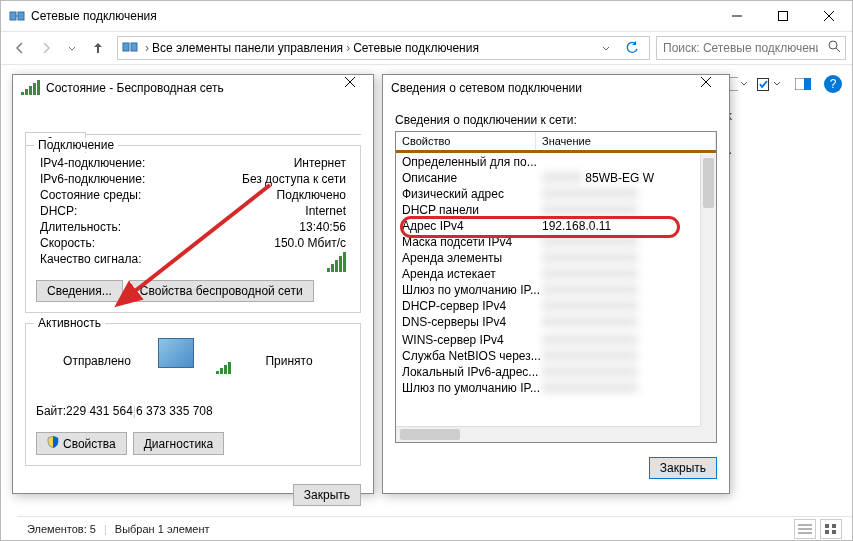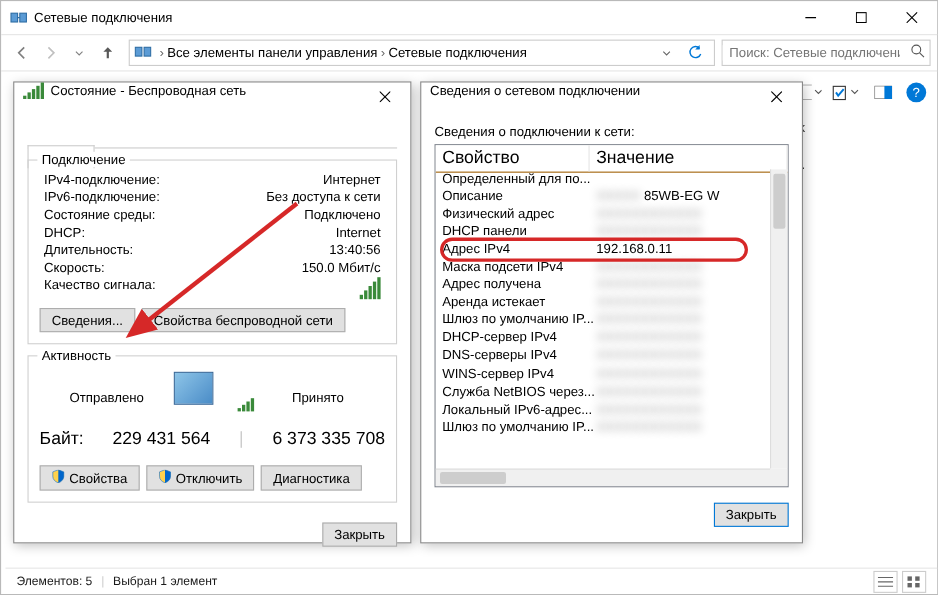--- a/index.html
+++ b/index.html
@@ -14,53 +14,53 @@
 .nav-btn{width:26px;height:26px;display:flex;align-items:center;justify-content:center;color:#808080;border-radius:2px}
 .nav-btn.enabled{color:#585858}
 .address-box{flex:1;height:24px;border:1px solid #ccc;margin:0 6px;display:flex;align-items:center;padding:0 4px;background:#fff}
 .address-box .ai{margin-right:4px}
 .crumb{display:flex;align-items:center;cursor:default}
 .crumb .chev{margin:0 3px;color:#666}
 .search-box{width:190px;height:24px;border:1px solid #ccc;display:flex;align-items:center;background:#fff}
 .search-box input{border:none;outline:none;flex:1;padding:0 6px;font-size:12px;color:#555}
 .search-box .search-icon{width:22px;text-align:center;color:#555}
 .ribbon-right{position:absolute;right:10px;top:72px;display:flex;align-items:center;gap:8px}
-.status-bar{position:absolute;bottom:0;left:4px;right:0;height:24px;border-top:1px solid #e5e5e5;display:flex;align-items:center;padding:0 10px;font-size:11px;color:#1a1a1a}
+.status-bar{position:absolute;bottom:0;left:16px;right:0;height:24px;border-top:1px solid #e5e5e5;display:flex;align-items:center;padding:0 10px;font-size:11px;color:#1a1a1a}
 .status-bar .sep{margin:0 8px;color:#ccc}
 .status-bar .view-icons{position:absolute;right:10px;display:flex;gap:4px}
 
 .dlg{position:absolute;background:#fff;border:1px solid #888;box-shadow:2px 2px 10px rgba(0,0,0,.25)}
-.dlg-title{height:30px;display:flex;align-items:flex-start;padding:0 8px;font-size:12px}
+.dlg-title{height:30px;display:flex;align-items:flex-end;padding:10px 8px;font-size:12px}
 .dlg-title .t{flex:1}
 .dlg-close{width:30px;height:26px;display:flex;align-items:center;justify-content:center;font-size:14px}
 
 .status-dlg{top:74px;left:12px;width:362px;height:420px}
 .status-body{padding:6px 12px 10px}
 .tab-strip{display:flex;border-bottom:1px solid #ccc;margin-top:2px}
 .tab{padding:3px 10px;border:1px solid #ccc;border-bottom:none;background:#fff;position:relative;top:19px;font-size:12px}
 .group{border:1px solid #d0d0d0;margin-top:10px;padding:8px 10px 10px;position:relative}
 .group-title{position:absolute;top:-8px;left:8px;background:#fff;padding:0 4px;font-size:12px}
 .row{display:flex;justify-content:space-between;margin:2px 4px;font-size:12px}
 .row .lbl{color:#000}
 .row .val{color:#000}
 .btn{background:#e1e1e1;border:1px solid #adadad;padding:3px 10px;font-size:12px;cursor:default}
 .btn.default{border:1px solid #0078d7}
 .btn-row{display:flex;gap:6px;margin-top:8px}
 .activity{display:flex;align-items:center;justify-content:space-between;margin-top:6px}
 .activity .side{font-size:12px;text-align:center;flex:1}
 .activity .center{width:70px;text-align:center}
-.bytes-row{display:flex;justify-content:space-between;margin-top:8px;font-size:16px}
+.bytes-row{display:flex;margin-top:21px;font-size:12px}
 .shield-btn{display:flex;align-items:center;gap:4px}
 .dlg-footer{display:flex;justify-content:flex-end;padding:8px 12px}
 
 .details-dlg{top:74px;left:382px;width:348px;height:420px}
 .details-body{padding:8px 12px 10px}
 .details-label{font-size:12px;margin-bottom:4px}
 .list-box{border:1px solid #828790;height:312px;position:relative;overflow:hidden}
-.list-head{display:flex;background:#fff;border-bottom:1px solid #a16207;font-size:16px}
+.list-head{display:flex;background:#fff;border-bottom:3px solid #a16207;font-size:11px}
 .list-head div{padding:3px 6px;border-right:1px solid #e5e5e5}
 .list-rows{position:absolute;top:22px;bottom:16px;left:0;right:16px;overflow:hidden}
 .lrow{display:flex;font-size:12px}
 .lrow div{padding:1px 6px;white-space:nowrap}
 .col-prop{width:140px}
 .col-val{flex:1}
 .blur{color:transparent;text-shadow:0 0 8px #999}
 .highlight-box{position:absolute;border:3px solid #d62828;border-radius:14px;pointer-events:none}
 .scroll-v{position:absolute;right:0;top:22px;bottom:16px;width:16px;background:#f0f0f0;border-left:1px solid #ddd}
 .scroll-v .thumb{position:absolute;left:2px;right:2px;height:50px;top:4px;background:#cdcdcd;border-radius:2px}
@@ -308,27 +308,20 @@
         <span>6 373 335 708</span>
       </div>
       <div class="btn-row" style="margin-top:14px">
         <button class="btn shield-btn">
             <span><svg width="12" height="12">
                 <path d="M6 0 L11 2 L11 6 Q11 10 6 12 Q1 10 1 6 L1 2 Z" fill="#ffd24d" stroke="#0066cc" stroke-width="0.5"></path>
                 <path d="M6 0 L11 2 L11 6 Q11 10 6 12 Z" fill="#0066cc"></path>
               </svg></span>
             <span>Свойства</span>
           </button>
-        <button class="btn shield-btn">
-            <span><svg width="12" height="12">
-                <path d="M6 0 L11 2 L11 6 Q11 10 6 12 Q1 10 1 6 L1 2 Z" fill="#ffd24d" stroke="#0066cc" stroke-width="0.5"></path>
-                <path d="M6 0 L11 2 L11 6 Q11 10 6 12 Z" fill="#0066cc"></path>
-              </svg></span>
-            <span>Отключить</span>
-          </button>
         <button class="btn">Диагностика</button>
       </div>
     </div>
   </div>
   <div class="dlg-footer">
     <button class="btn">Закрыть</button>
   </div>
 </div>
 
 <svg class="arrow-overlay" style="top:180px;left:110px" width="170" height="140">
@@ -376,21 +369,21 @@
           </div>
           <div class="lrow">
             <div class="col-prop">Адрес IPv4</div>
             <div class="col-val">192.168.0.11</div>
           </div>
           <div class="lrow">
             <div class="col-prop">Маска подсети IPv4</div>
             <div class="col-val"><span class="blur">XXXXXXXXXXXX</span></div>
           </div>
           <div class="lrow">
-            <div class="col-prop">Адрес получена</div>
+            <div class="col-prop">Аренда элементы</div>
             <div class="col-val"><span class="blur">XXXXXXXXXXXX</span></div>
           </div>
           <div class="lrow">
             <div class="col-prop">Аренда истекает</div>
             <div class="col-val"><span class="blur">XXXXXXXXXXXX</span></div>
           </div>
           <div class="lrow">
             <div class="col-prop">Шлюз по умолчанию IP...</div>
             <div class="col-val"><span class="blur">XXXXXXXXXXXX</span></div>
           </div>

